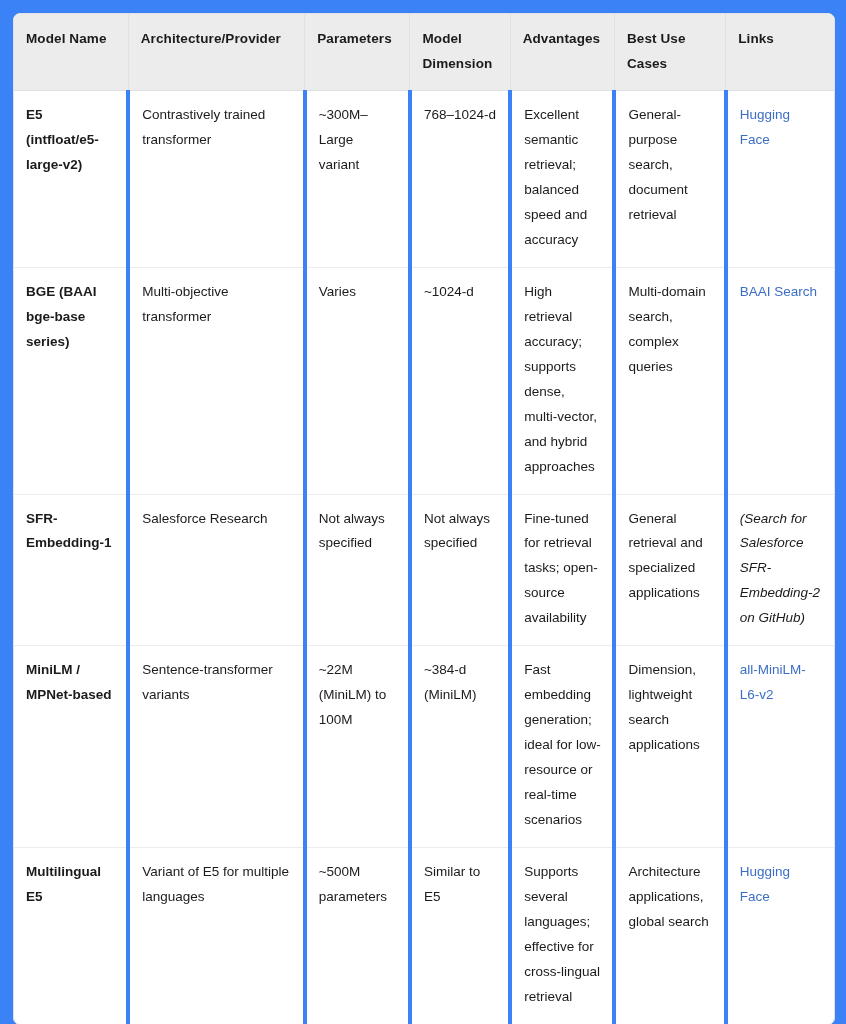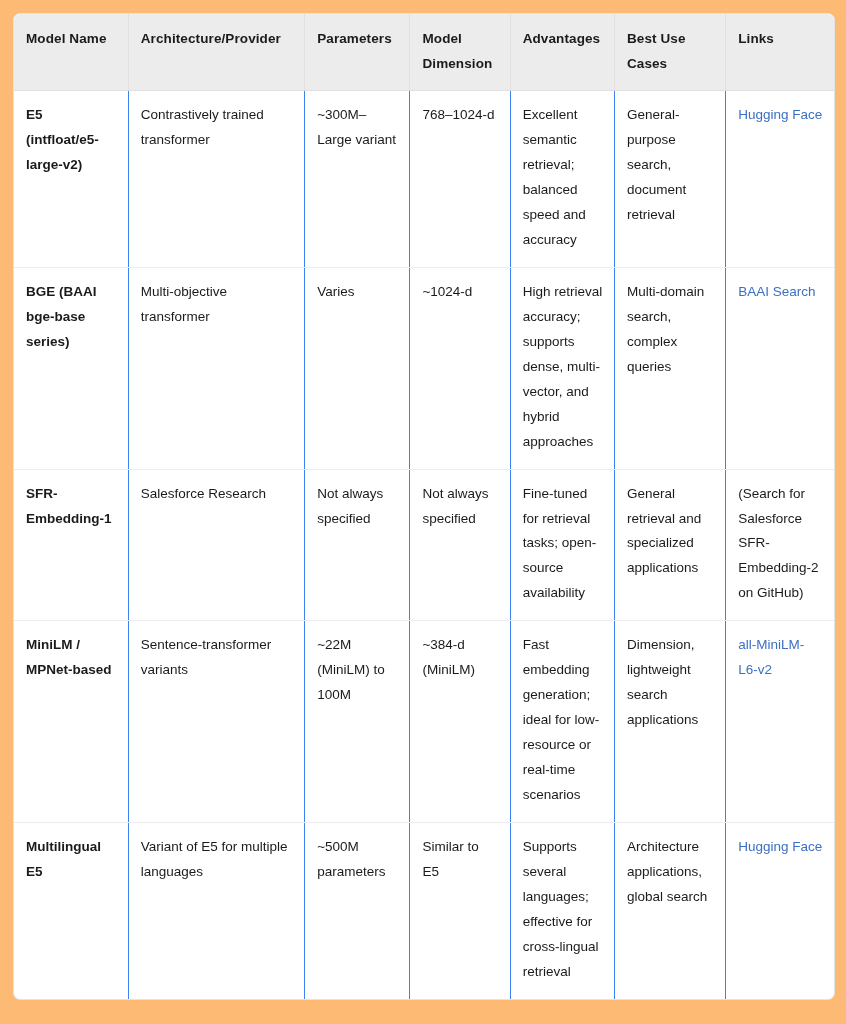--- a/index.html
+++ b/index.html
@@ -9,21 +9,21 @@
     width: 846px;
     height: 1024px;
     font-family: "Liberation Sans", sans-serif;
     -webkit-font-smoothing: antialiased;
   }
   .page {
     width: 846px;
     height: 1024px;
     box-sizing: border-box;
     padding: 13px;
-    background: #fdba74;
+    background: #3b82f6;
     overflow: hidden;
   }
   .table-wrap {
     border: 1px solid #e3e3e3;
     border-radius: 7px;
     overflow: hidden;
     background: #ffffff;
     width: 820px;
   }
   table.models {
@@ -51,39 +51,40 @@
     border-bottom: 1px solid #e0e0e0;
     line-height: 1.85;
     font-size: 13.5px;
     letter-spacing: 0.1px;
   }
   table.models thead th:last-child { border-right: none; }
 
   table.models tbody td {
     vertical-align: top;
     padding: 12px 11px 14px 12px;
-    border-right: 1px solid #3b82f6;
+    border-right: 4px solid #3b82f6;
     border-bottom: 1px solid #ececec;
     color: #1b1b1b;
     line-height: 1.85;
     font-size: 13.5px;
     word-wrap: break-word;
     overflow-wrap: break-word;
   }
   table.models tbody td:last-child { border-right: none; }
   table.models tbody tr:last-child td { border-bottom: none; }
 
   td.model-name { font-weight: bold; }
   td.links a {
     color: #3b6fc4;
     text-decoration: none;
     word-wrap: break-word;
     overflow-wrap: break-word;
   }
   td.links .note {
+    font-style: italic;
     color: #1b1b1b;
   }
 </style>
 </head>
 <body>
 
 <div class="page">
   <div class="table-wrap">
     <table class="models">
       <colgroup>

